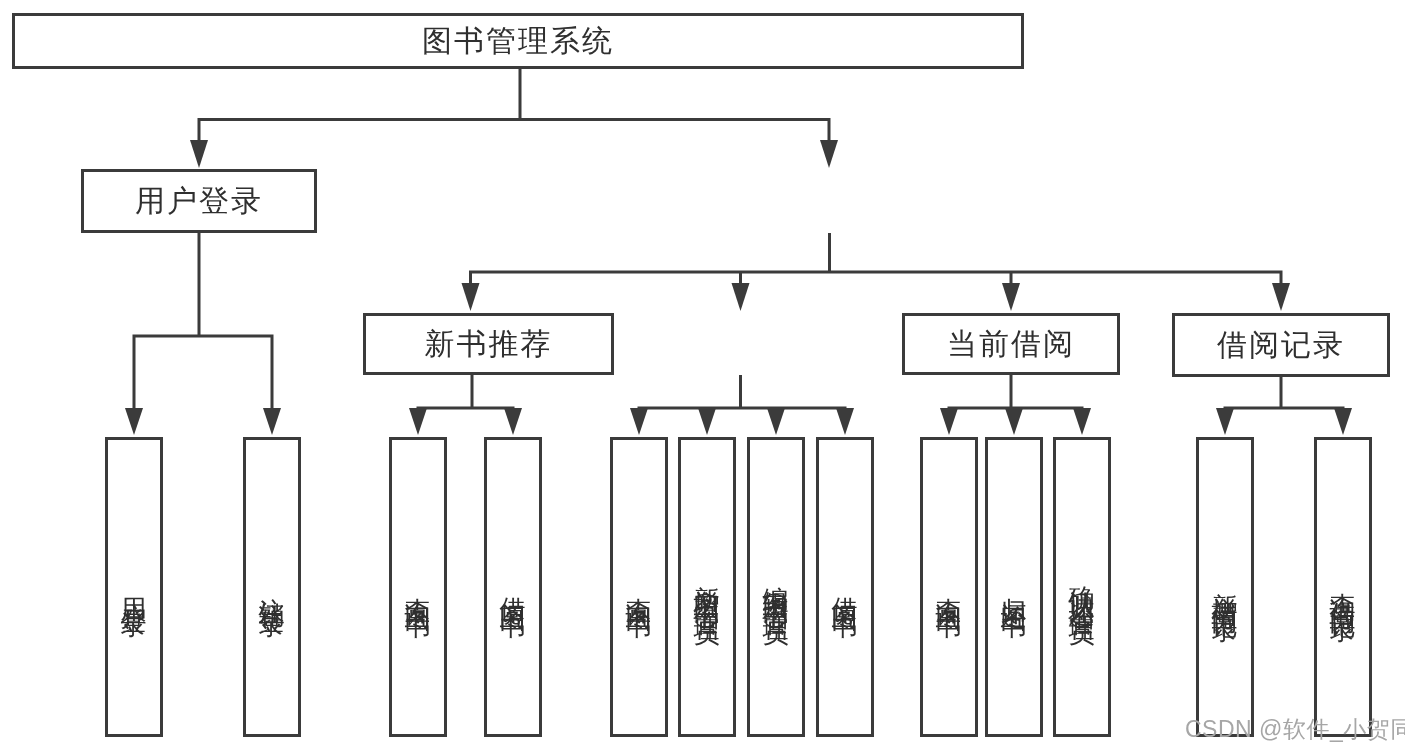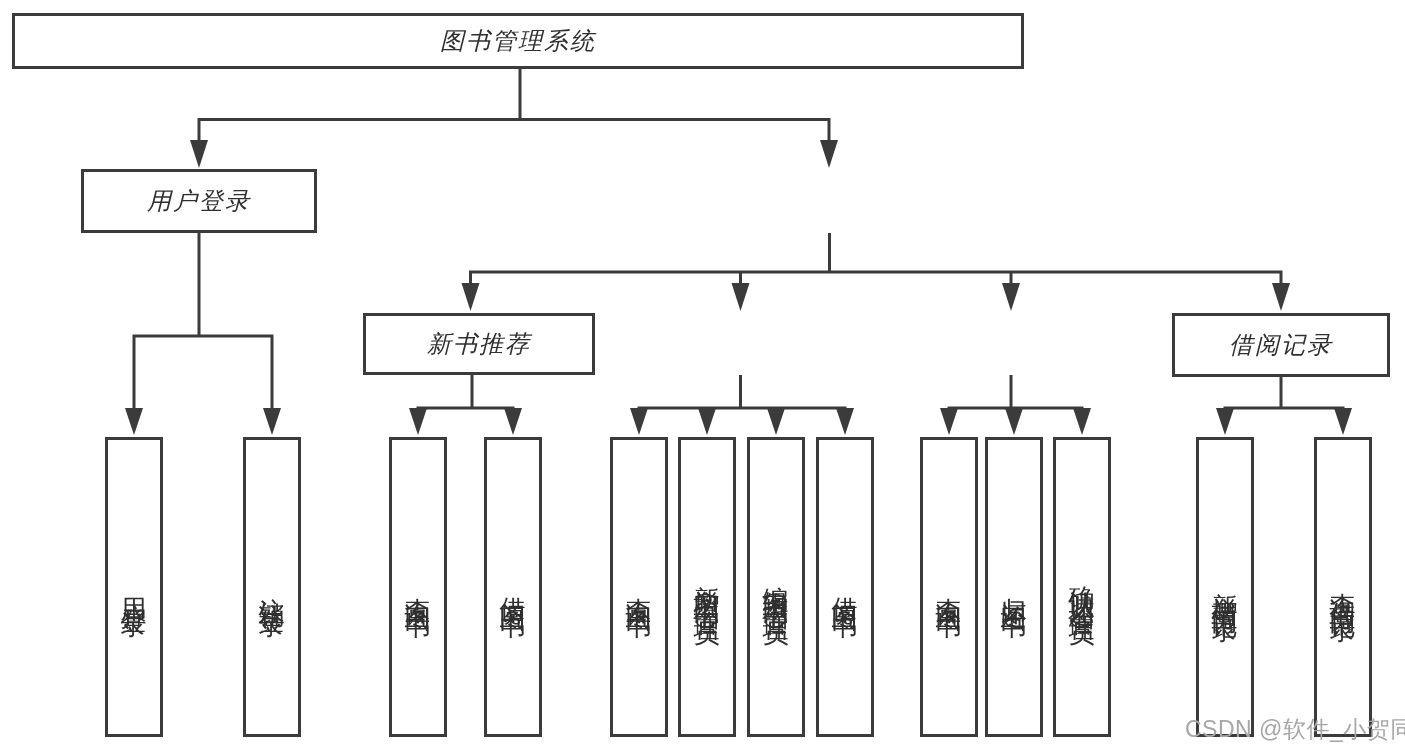--- a/index.html
+++ b/index.html
@@ -7,21 +7,21 @@
     position:relative;width:1405px;height:747px;background:#ffffff;
     font-family:"Liberation Sans","DejaVu Sans",sans-serif;overflow:hidden;
   }
   .wires{position:absolute;left:0;top:0;width:1405px;height:747px;}
   .box{
     position:absolute;box-sizing:border-box;
     border:3px solid #3b3b3b;background:#ffffff;
     display:flex;align-items:center;justify-content:center;
     color:#2f2f2f;
   }
-  .h .lbl{font-size:24px;letter-spacing:2px;white-space:nowrap;font-style:italic;}
+  .h .lbl{font-size:30px;letter-spacing:2px;white-space:nowrap;}
   .v{width:58px;top:437px;height:300px;}
   .v .lbl{
     writing-mode:vertical-rl;text-orientation:mixed;
     font-size:26px;letter-spacing:5px;line-height:1;
   }
   .watermark{
     position:absolute;left:1185px;top:714px;width:210px;
     color:#a6a6a6;font-size:23px;letter-spacing:0.5px;white-space:nowrap;
   }
 </style>
@@ -67,22 +67,25 @@
   </svg>
 
   <div class="box h" style="left:12px;top:13px;width:1012px;height:56px">
     <span class="lbl">图书管理系统</span>
   </div>
 
   <div class="box h" style="left:81px;top:169px;width:236px;height:64px">
     <span class="lbl">用户登录</span>
   </div>
 
-  <div class="box h" style="left:363px;top:313px;width:232px;height:62px">
+  <div class="box h" style="left:363px;top:313px;width:251px;height:62px">
     <span class="lbl">新书推荐</span>
+  </div>
+  <div class="box h" style="left:902px;top:313px;width:218px;height:62px">
+    <span class="lbl">当前借阅</span>
   </div>
   <div class="box h" style="left:1172px;top:313px;width:218px;height:64px">
     <span class="lbl">借阅记录</span>
   </div>
 
   <div class="box v" style="left:105px">
     <span class="lbl">用户登录</span>
   </div>
   <div class="box v" style="left:243px">
     <span class="lbl">注销登录</span>

